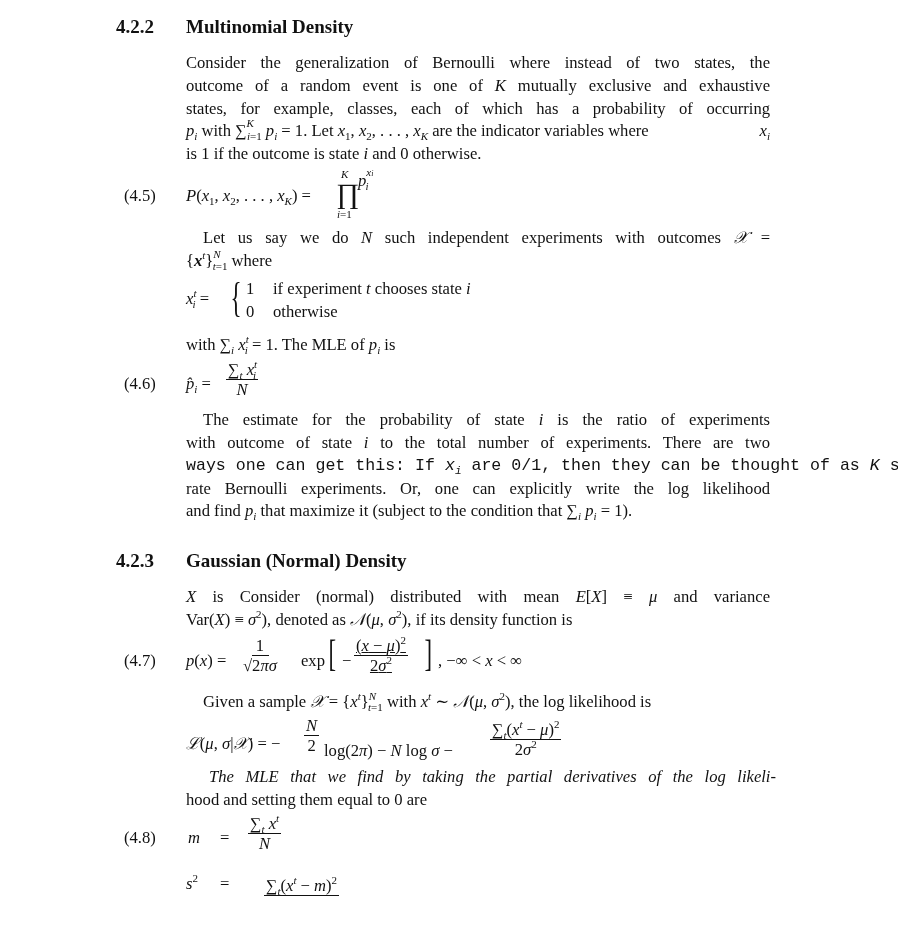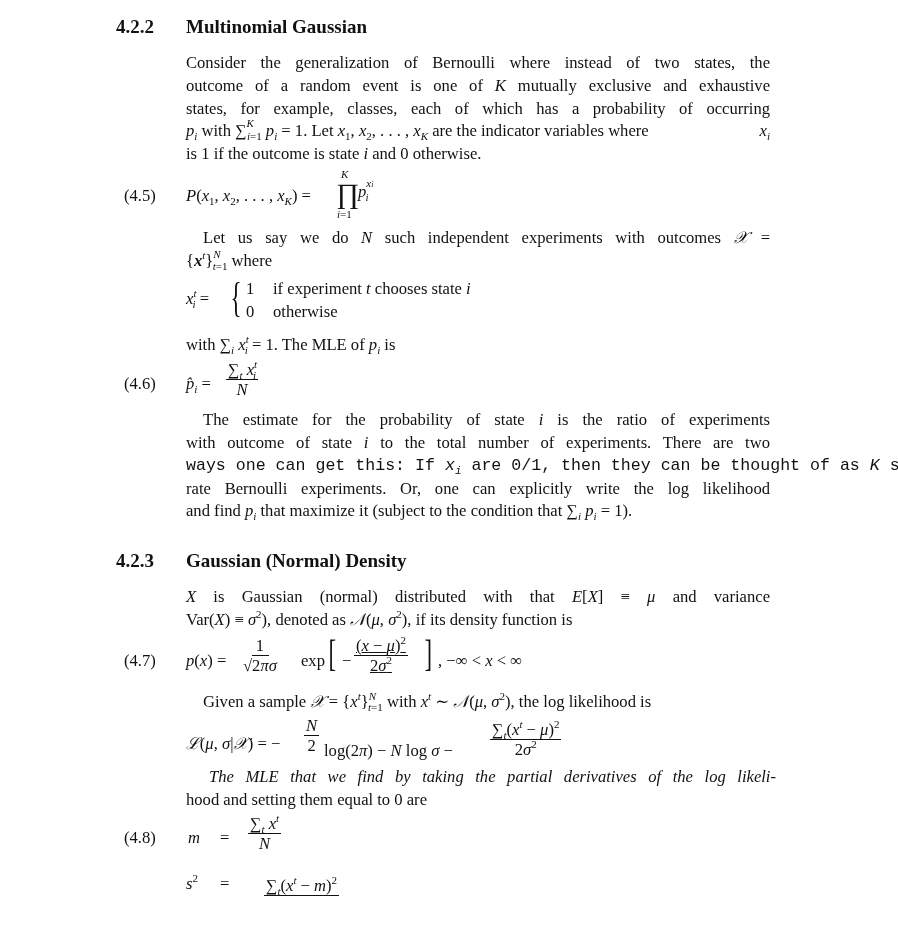--- a/index.html
+++ b/index.html
@@ -20,37 +20,37 @@
   .sum { font-size:16px; }
   .prod { font-size:28px; line-height:24px; display:inline-block; }
   .bigbr { font-size:38px; line-height:34px; font-weight:100; vertical-align:middle; transform:scaleX(0.6); display:inline-block; }
   .brace { font-size:42px; line-height:40px; vertical-align:middle; display:inline-block; transform:scaleX(0.55); }
   .script { font-family:"DejaVu Serif",serif; font-style:italic; }
 </style>
 </head>
 <body>
 
 <div class="abs sec-num" style="left:116px;top:16px;">4.2.2</div>
-<div class="abs sec-title" style="left:186px;top:16px;">Multinomial Gaussian</div>
+<div class="abs sec-title" style="left:186px;top:16px;">Multinomial Density</div>
 
 <div class="line justify" style="left:186px;top:53px;">Consider the generalization of Bernoulli where instead of two states, the</div>
 <div class="line justify" style="left:186px;top:76px;"><span>outcome of a random event is one of </span><i>K</i><span> mutually exclusive and exhaustive</span></div>
 <div class="line justify" style="left:186px;top:99px;">states, for example, classes, each of which has a probability of occurring</div>
 <div class="line" style="left:186px;top:121px;width:584px;">
   <i>p</i><sub><i>i</i></sub><span> with </span><span class="sum">∑</span><sup style="position:relative;top:-2px;"><i>K</i></sup><sub style="margin-left:-7px;"><i>i</i>=1</sub> <i>p</i><sub><i>i</i></sub><span> = 1. Let </span><i>x</i><sub>1</sub>, <i>x</i><sub>2</sub>, . . . , <i>x</i><sub><i>K</i></sub><span> are the indicator variables where </span><span style="position:absolute;right:0;"><i>x</i><sub><i>i</i></sub></span>
 </div>
 <div class="line" style="left:186px;top:144px;"><span>is 1 if the outcome is state </span><i>i</i><span> and 0 otherwise.</span></div>
 
 <div class="abs eqnum" style="left:124px;top:186px;">(4.5)</div>
 <div class="abs" style="left:186px;top:168px;font-size:16.6px;">
   <span style="position:absolute;left:0;top:18px;white-space:nowrap;"><i>P</i>(<i>x</i><sub>1</sub>, <i>x</i><sub>2</sub>, . . . , <i>x</i><sub><i>K</i></sub>) =</span>
   <span class="sm" style="position:absolute;left:155px;top:0px;"><i>K</i></span>
   <span class="prod" style="position:absolute;left:150px;top:14px;">∏</span>
   <span class="sm" style="position:absolute;left:151px;top:40px;"><i>i</i>=1</span>
-  <span style="position:absolute;left:172px;top:14px;white-space:nowrap;text-align:center;"><i>p</i><sup style="position:relative;top:-3px;"><i>x</i><span style="font-size:8px;"><i>i</i></span></sup><sub style="margin-left:-8px;"><i>i</i></sub></span>
+  <span style="position:absolute;left:172px;top:3px;white-space:nowrap;text-align:center;"><i>p</i><sup style="position:relative;top:-3px;"><i>x</i><span style="font-size:8px;"><i>i</i></span></sup><sub style="margin-left:-8px;"><i>i</i></sub></span>
 </div>
 
 <div class="line justify" style="left:203px;top:228px;width:567px;"><span>Let us say we do </span><i>N</i><span> such independent experiments with outcomes </span><span class="script">𝒳</span> =</div>
 <div class="line" style="left:186px;top:251px;">{<b class="bv">x</b><sup><i>t</i></sup>}<sup style="position:relative;top:-1px;"><i>N</i></sup><sub style="margin-left:-8px;"><i>t</i>=1</sub><span> where</span></div>
 
 <div class="abs" style="left:186px;top:279px;font-size:16.6px;">
   <span style="position:absolute;left:0;top:10px;white-space:nowrap;"><i>x</i><sup style="position:relative;"><i>t</i></sup><sub style="margin-left:-4px;"><i>i</i></sub> =</span>
   <span class="brace" style="position:absolute;left:40px;top:-2px;">{</span>
   <span style="position:absolute;left:60px;top:0px;">1</span>
   <span style="position:absolute;left:87px;top:0px;white-space:nowrap;"><span>if experiment </span><i>t</i><span> chooses state </span><i>i</i></span>
@@ -71,21 +71,21 @@
 
 <div class="line justify" style="left:203px;top:410px;width:567px;"><span>The estimate for the probability of state </span><i>i</i><span> is the ratio of experiments</span></div>
 <div class="line justify" style="left:186px;top:433px;"><span>with outcome of state </span><i>i</i><span> to the total number of experiments. There are two</span></div>
 <div class="line justify" style="left:186px;top:456px;font-family:Liberation Mono, monospace;"><span>ways one can get this: If </span><i>x</i><sub><i>i</i></sub><span> are 0/1, then they can be thought of as </span><i>K</i><span> sepa-</span></div>
 <div class="line justify" style="left:186px;top:479px;">rate Bernoulli experiments. Or, one can explicitly write the log likelihood</div>
 <div class="line" style="left:186px;top:501px;"><span>and find </span><i>p</i><sub><i>i</i></sub><span> that maximize it (subject to the condition that </span><span class="sum">∑</span><sub><i>i</i></sub> <i>p</i><sub><i>i</i></sub><span> = 1).</span></div>
 
 <div class="abs sec-num" style="left:116px;top:550px;">4.2.3</div>
 <div class="abs sec-title" style="left:186px;top:550px;">Gaussian (Normal) Density</div>
 
-<div class="line justify" style="left:186px;top:587px;"><i>X</i><span> is Gaussian (normal) distributed with that </span><i>E</i>[<i>X</i>] ≡ <i>μ</i><span> and variance</span></div>
+<div class="line justify" style="left:186px;top:587px;"><i>X</i><span> is Consider (normal) distributed with mean </span><i>E</i>[<i>X</i>] ≡ <i>μ</i><span> and variance</span></div>
 <div class="line" style="left:186px;top:610px;"><span>Var(</span><i>X</i>) ≡ <i>σ</i><sup>2</sup><span>), denoted as </span><span class="script">𝒩</span>(<i>μ</i>, <i>σ</i><sup>2</sup>)<span>, if its density function is</span></div>
 
 <div class="abs eqnum" style="left:124px;top:651px;">(4.7)</div>
 <div class="abs" style="left:186px;top:636px;font-size:16.6px;">
   <span style="position:absolute;left:0;top:15px;white-space:nowrap;"><i>p</i>(<i>x</i>) =</span>
   <span class="frac" style="position:absolute;left:55px;top:0;margin:0;">
     <span class="num">1</span>
     <span class="den">√<span style="border-top:1px solid #111;">2<i>π</i></span><i>σ</i></span>
   </span>
   <span style="position:absolute;left:115px;top:15px;">exp</span>

